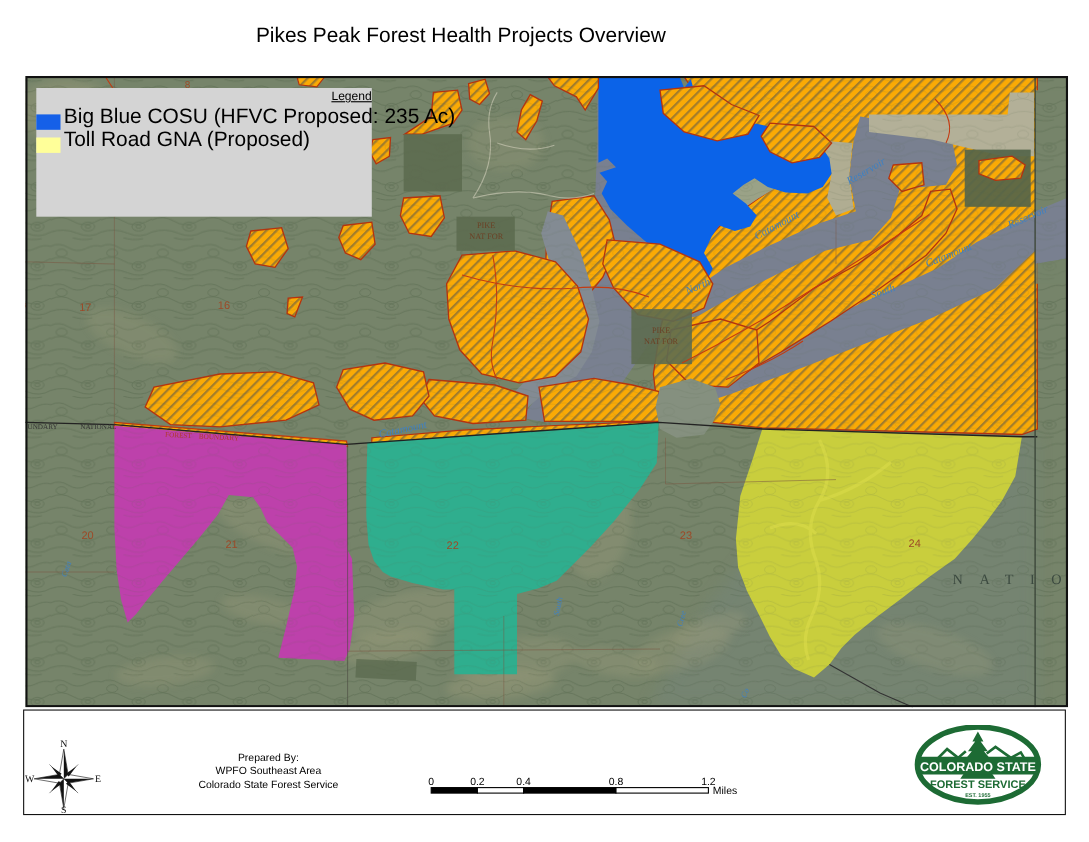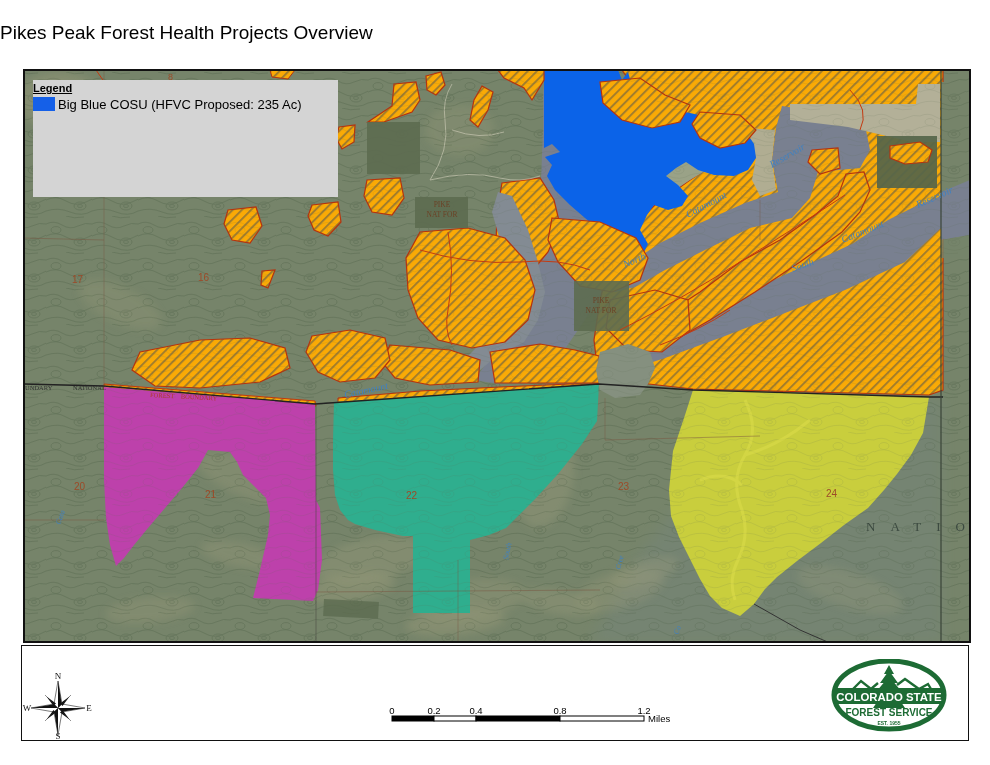--- a/index.html
+++ b/index.html
@@ -1,20 +1,20 @@
 <!DOCTYPE html>
 <html><head>
 <meta charset="utf-8">
 <style>
   html,body{margin:0;padding:0;background:#ffffff;width:990px;height:765px;overflow:hidden;}
   body{font-family:"Liberation Sans", sans-serif;position:relative;}
-  #title{position:absolute;left:0;top:22px;width:838px;font-size:19px;color:#000;}
+  #title{position:absolute;left:0;top:22px;width:838px;text-align:center;font-size:19px;color:#000;}
   #legend{position:absolute;left:33px;top:80px;width:305px;height:117px;background:#d4d4d4;z-index:5;}
-  #legend .hdr{text-align:left;font-size:11px;font-weight:bold;text-decoration:underline;margin-top:2px;height:15px;}
-  #legend .row{display:flex;align-items:flex-start;height:20.8px;font-size:13px;white-space:nowrap;}
+  #legend .hdr{text-align:right;font-size:11px;font-weight:normal;text-decoration:underline;margin-top:2px;height:15px;}
+  #legend .row{display:flex;align-items:flex-end;height:20.8px;font-size:19px;white-space:nowrap;}
   #legend .sw{width:22px;height:14px;margin-right:3px;flex:0 0 22px;}
   #bottombar{position:absolute;left:21px;top:645px;width:948px;height:96px;background:#fff;border:1.5px solid #111;box-sizing:border-box;}
   #prep{position:absolute;left:107px;top:38px;width:230px;text-align:center;font-size:9.5px;line-height:12px;color:#000;}
   #scale{position:absolute;left:352px;top:50px;width:300px;height:34px;}
   .mapsvg{position:absolute;left:23px;top:69px;}
 </style>
 </head>
 <body>
 
 <div id="title">Pikes Peak Forest Health Projects Overview</div>
@@ -247,20 +247,21 @@
 </svg>
 
 <div id="legend">
 
   <div class="hdr">Legend</div>
 
   <div class="row"><div class="sw" style="background:#1560e8"></div>Big Blue COSU (HFVC Proposed: 235 Ac)</div>
 
 
 
+  <div class="row"><div class="sw" style="background:#ffff99"></div>Toll Road GNA (Proposed)</div>
 
 </div>
 
 <div id="bottombar">
 
   <svg width="76" height="80" viewBox="0 0 76 80" style="position:absolute;left:-2px;top:22px;">
     <g transform="translate(38,40)">
       <g fill="none" stroke="#222" stroke-width="0.6">
         <path d="M0,-27 L4,-4 L27,0 L4,4 L0,27 L-4,4 L-27,0 L-4,-4 Z"></path>
       </g>
@@ -277,20 +278,21 @@
       <g fill="none" stroke="#222" stroke-width="0.5">
         <path d="M13,-13 L0,0 M13,13 L0,0 M-13,13 L0,0 M-13,-13 L0,0"></path>
       </g>
       <text x="0" y="-29" text-anchor="middle" font-size="9" font-family="Liberation Serif, serif" fill="#111">N</text>
       <text x="0" y="31" text-anchor="middle" font-size="9" font-family="Liberation Serif, serif" fill="#111">S</text>
       <text x="31" y="3" text-anchor="middle" font-size="9" font-family="Liberation Serif, serif" fill="#111">E</text>
       <text x="-31" y="3" text-anchor="middle" font-size="9" font-family="Liberation Serif, serif" fill="#111">W</text>
     </g>
   </svg>
 
+  <div id="prep">Prepared By:<br>WPFO Southeast Area<br>Colorado State Forest Service</div>
 
   <svg id="scale" width="300" height="34" viewBox="0 0 300 34">
     <g font-size="9.5" font-family="Liberation Sans, sans-serif" fill="#000">
       <text x="18" y="18" text-anchor="middle">0</text>
       <text x="60" y="18" text-anchor="middle">0.2</text>
       <text x="102" y="18" text-anchor="middle">0.4</text>
       <text x="186" y="18" text-anchor="middle">0.8</text>
       <text x="270" y="18" text-anchor="middle">1.2</text>
       <text x="274" y="26">Miles</text>
     </g>

